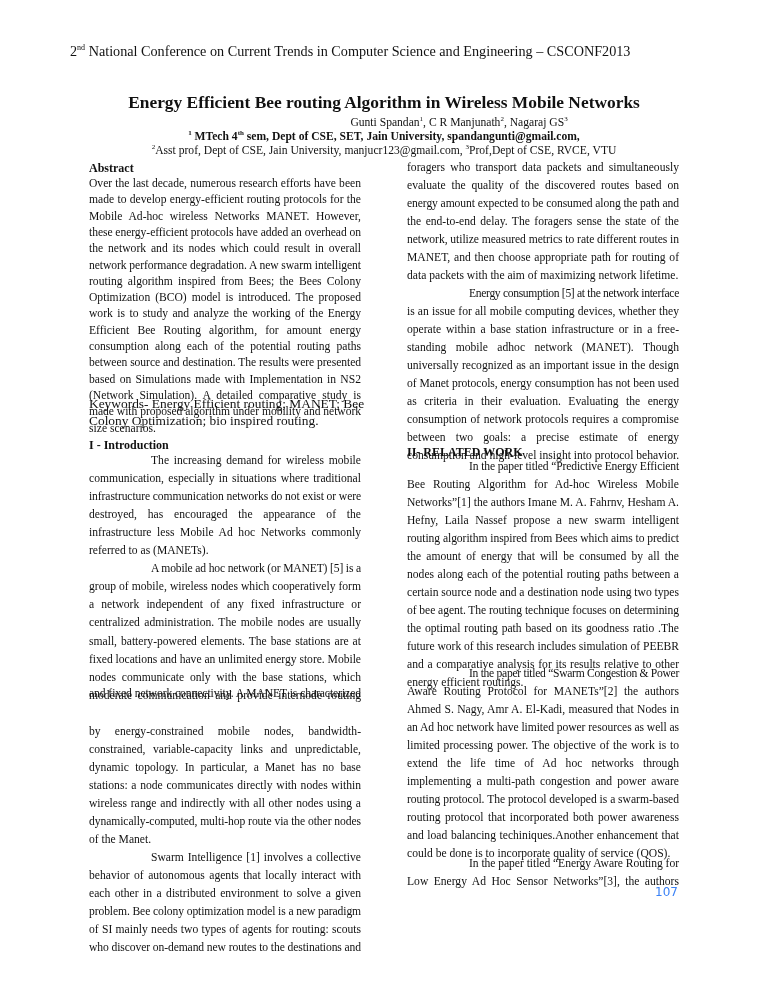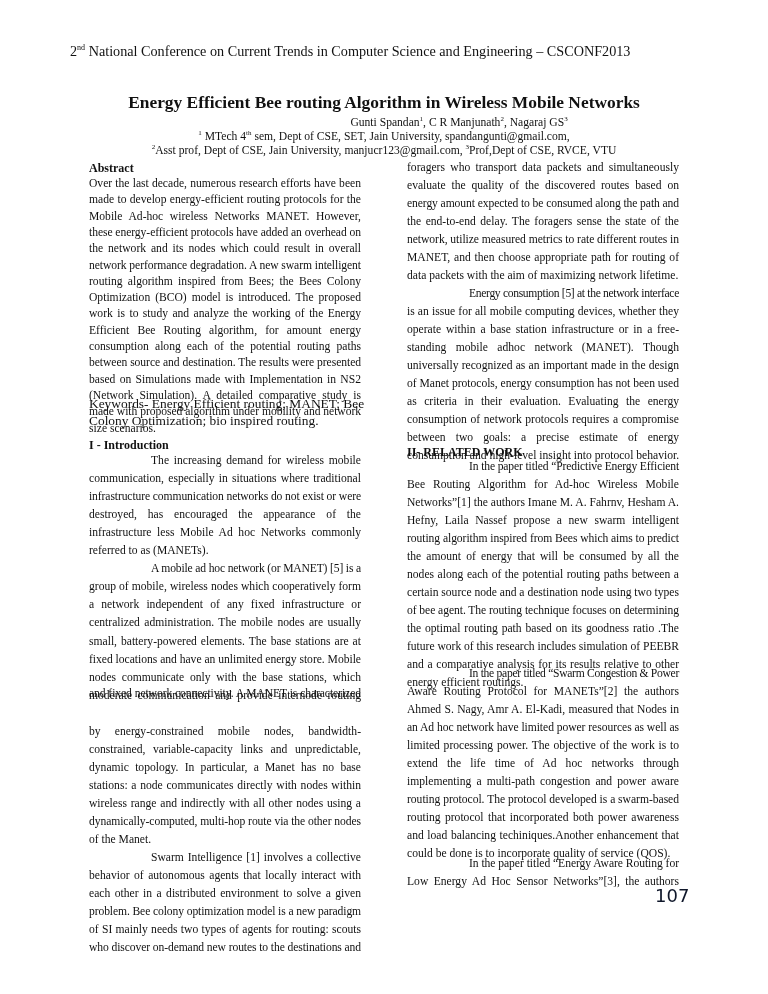--- a/index.html
+++ b/index.html
@@ -11,39 +11,39 @@
            font-weight: bold; font-size: 17.4px; white-space: nowrap; padding-left: 0px; }
   .meta { position: absolute; left: 0; width: 768px; text-align: center; font-size: 11.6px; white-space: nowrap; }
   .meta sup { font-size: 7px; vertical-align: 5px; line-height: 0; }
   .col { position: absolute; }
   .line { position: absolute; left: 0; white-space: nowrap; text-align: justify;
           text-align-last: justify; font-size: 11.6px; height: 16px; line-height: 16px; overflow: visible; }
   .line.last { text-align-last: left; }
   .line.indent { padding-left: 62px; box-sizing: border-box; }
   .h { position: absolute; left: 0; font-weight: bold; font-size: 12px; white-space: nowrap; }
   .pagenum { position: absolute; left: 655px; top: 885px; font-family: "DejaVu Sans", sans-serif;
-             font-size: 18px; color: #0f172a; }
+             font-size: 12px; color: #3b82f6; }
 </style>
 </head>
 <body>
 
 <div class="conf">
   <span>2</span><sup>nd</sup>
   <span>National Conference on Current Trends in Computer Science and Engineering – CSCONF2013</span>
 </div>
 
 <div class="title">Energy Efficient Bee routing Algorithm in Wireless Mobile Networks</div>
 
 <div class="meta" style="top:116px; padding-left:150px; box-sizing:border-box;">
   <span>Gunti Spandan</span><sup>1</sup>,
   <span>C R Manjunath</span><sup>2</sup>,
   <span>Nagaraj GS</span><sup>3</sup>
 </div>
 
-<div class="meta" style="top:130px;">
+<div class="meta" style="top:130px;font-weight:bold;">
   <sup>1</sup><span> MTech 4</span><sup>th</sup><span> sem, Dept of CSE, SET, Jain University, spandangunti@gmail.com,</span>
 </div>
 
 <div class="meta" style="top:144px;">
   <sup>2</sup><span>Asst prof, Dept of CSE, Jain University, manjucr123@gmail.com, </span><sup>3</sup><span>Prof,Dept of CSE, RVCE, VTU</span>
 </div>
 
 <div class="col" id="leftcol" style="left:89px; top:0; width:272px;">
   <div class="h" style="top:161px;">Abstract</div>
   <div id="abstract">
@@ -107,21 +107,21 @@
       <div class="line" style="top: 178px; width: 272px; white-space: nowrap; text-align: left;"><span>evaluate the quality of the discovered routes based on</span></div>
       <div class="line" style="top: 196px; width: 272px; white-space: nowrap; text-align: left;"><span style="letter-spacing: -0.0890067px;">energy amount expected to be consumed along the path and</span></div>
       <div class="line" style="top: 214px; width: 272px; white-space: nowrap; text-align: left;"><span>the end-to-end delay. The foragers sense the state of the</span></div>
       <div class="line" style="top: 232px; width: 272px; white-space: nowrap; text-align: left;"><span style="letter-spacing: -0.0499488px;">network, utilize measured metrics to rate different routes in</span></div>
       <div class="line" style="top: 250px; width: 272px; white-space: nowrap; text-align: left;"><span>MANET, and then choose appropriate path for routing of</span></div>
       <div class="line last" style="top: 268px; width: 272px;">data packets with the aim of maximizing network lifetime.</div>
       <div class="line indent" style="top: 286px; width: 272px; white-space: nowrap; text-align: left;"><span style="letter-spacing: -0.322473px;">Energy consumption [5] at the network interface</span></div>
       <div class="line" style="top: 304px; width: 272px; white-space: nowrap; text-align: left;"><span>is an issue for all mobile computing devices, whether they</span></div>
       <div class="line" style="top: 322px; width: 272px; white-space: nowrap; text-align: left;"><span>operate within a base station infrastructure or in a free-</span></div>
       <div class="line" style="top: 340px; width: 272px; white-space: nowrap; text-align: left;"><span>standing mobile adhoc network (MANET). Though</span></div>
-      <div class="line" style="top: 358px; width: 272px; white-space: nowrap; text-align: left;"><span>universally recognized as an important made in the design</span></div>
+      <div class="line" style="top: 358px; width: 272px; white-space: nowrap; text-align: left;"><span>universally recognized as an important issue in the design</span></div>
       <div class="line" style="top: 376px; width: 272px; white-space: nowrap; text-align: left;"><span style="letter-spacing: -0.0206473px;">of Manet protocols, energy consumption has not been used</span></div>
       <div class="line" style="top: 394px; width: 272px; white-space: nowrap; text-align: left;"><span>as criteria in their evaluation. Evaluating the energy</span></div>
       <div class="line" style="top: 412px; width: 272px; white-space: nowrap; text-align: left;"><span>consumption of network protocols requires a compromise</span></div>
       <div class="line" style="top: 430px; width: 272px; white-space: nowrap; text-align: left;"><span>between two goals: a precise estimate of energy</span></div>
       <div class="line last" style="top: 448px; width: 272px;">consumption and high-level insight into protocol behavior.</div>
     </div>
   <div class="h" style="top:445px;">II- RELATED WORK</div>
   <div id="rp1">
       <div class="line indent" style="top: 459px; width: 272px; white-space: nowrap; text-align: left;"><span style="letter-spacing: -0.136719px;">In the paper titled “Predictive Energy Efficient</span></div>
       <div class="line" style="top: 477px; width: 272px; white-space: nowrap; text-align: left;"><span>Bee Routing Algorithm for Ad-hoc Wireless Mobile</span></div>

